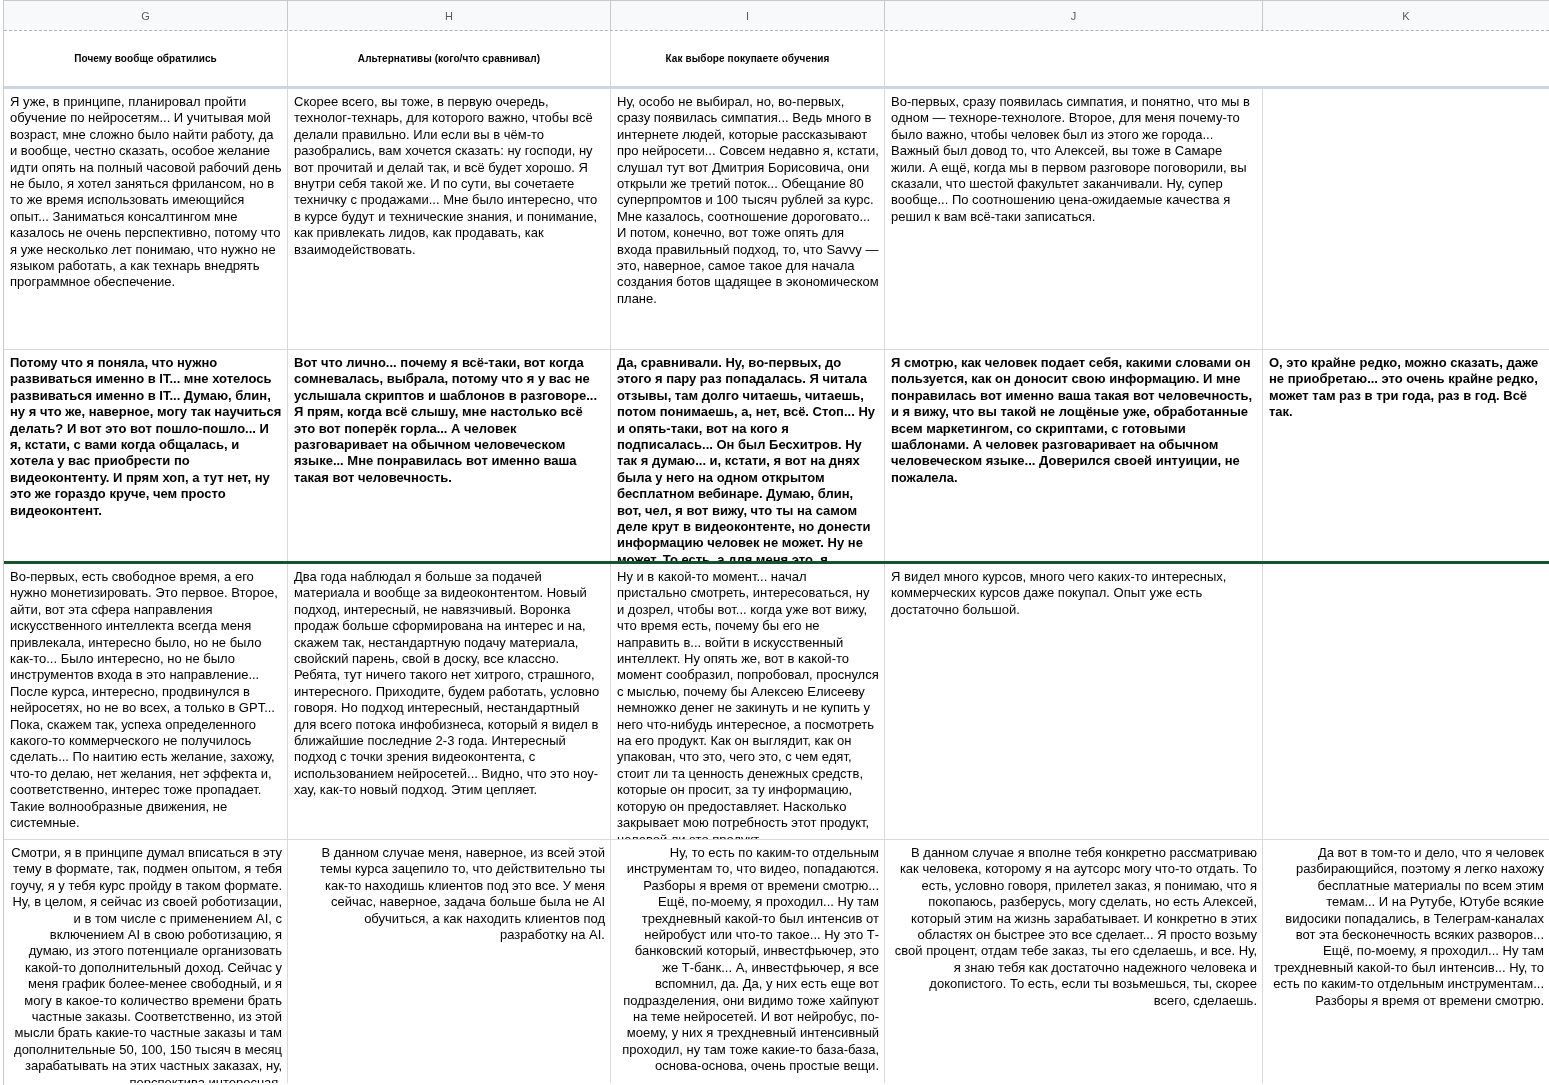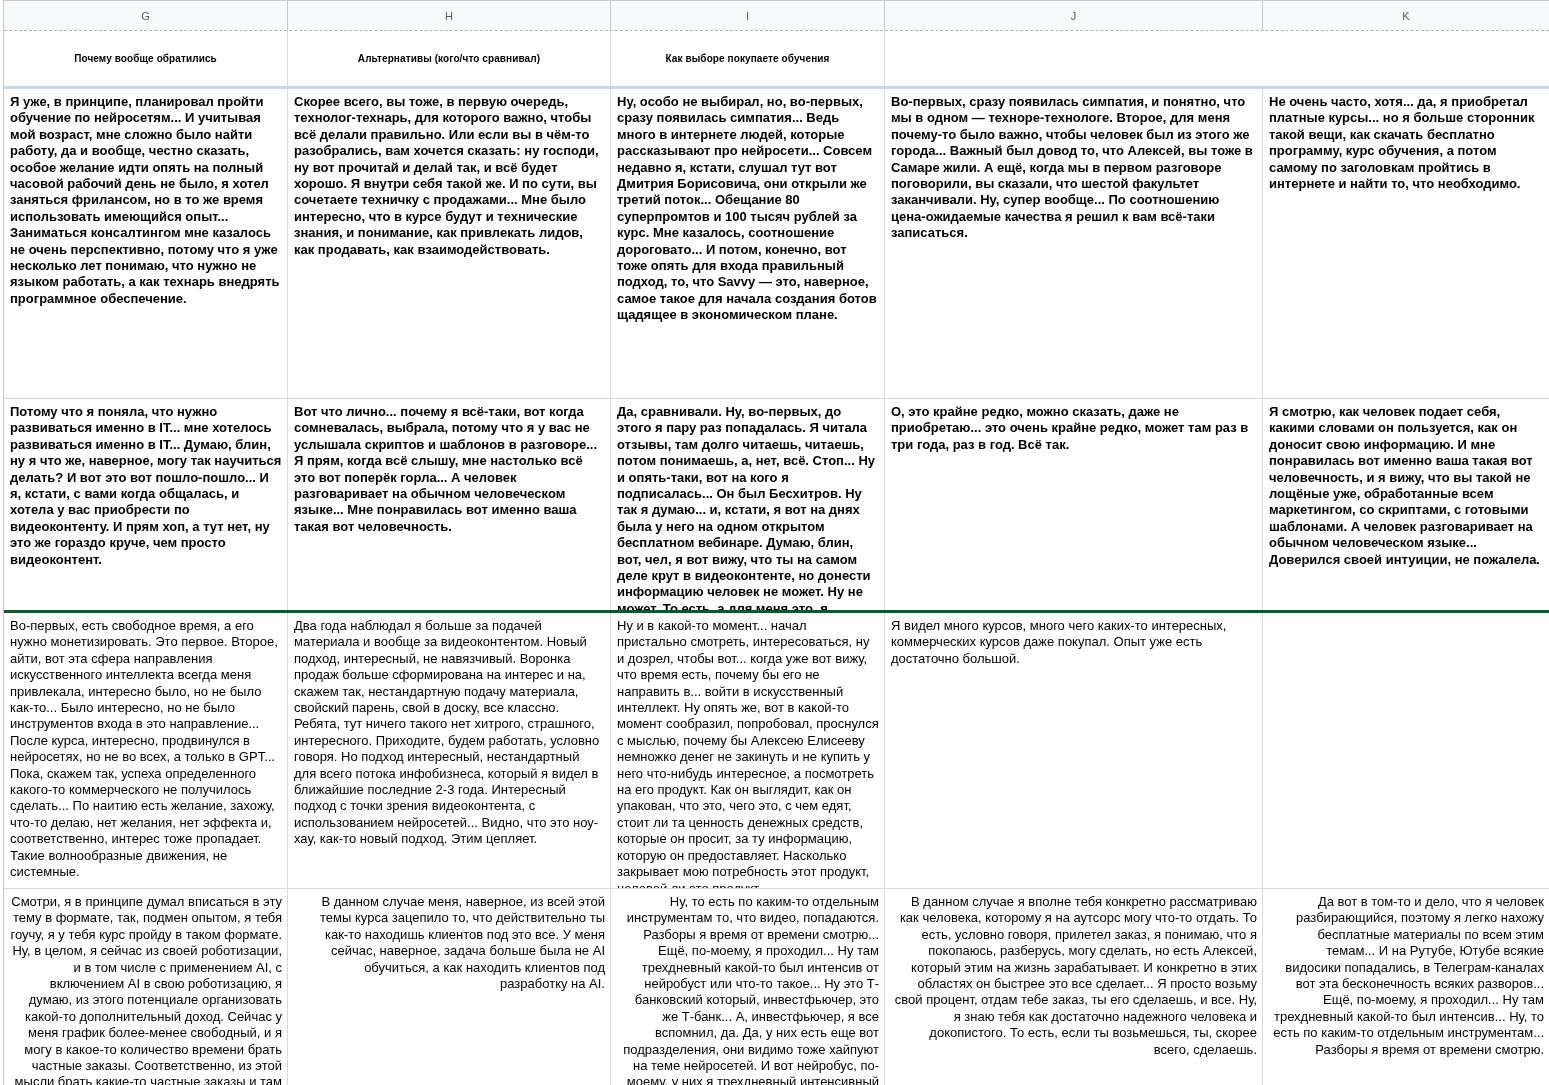--- a/index.html
+++ b/index.html
@@ -18,21 +18,21 @@
   }
 
   .row {
     display: grid;
     grid-template-columns: 284px 323px 274px 378px 287px;
     box-sizing: border-box;
   }
 
   .r-letters  { height: 30px;  background: #f8f9fa; border-bottom: 1px dashed #b4b4b4; }
   .r-titles   { height: 58px;  background: #ffffff; border-bottom: 3px solid #ccd6e0; }
-  .r-data1    { height: 310px; border-bottom: 1px solid #d9d9d9; font-weight: bold; }
+  .r-data1    { height: 261px; border-bottom: 1px solid #d9d9d9; }
   .r-data2    { height: 214px; border-bottom: 3px solid #14532d; font-weight: bold; }
   .r-data3    { height: 276px; border-bottom: 1px solid #d9d9d9; }
   .r-data4    { height: 243px; text-align: right; }
 
   .cell {
     box-sizing: border-box;
     border-right: 1px solid #d9d9d9;
     overflow: hidden;
   }
 
@@ -81,29 +81,28 @@
     <div class="cell title-cell">Почему вообще обратились</div>
     <div class="cell title-cell">Альтернативы (кого/что сравнивал)</div>
     <div class="cell title-cell">Как выборе покупаете обучения</div>
   </div>
 
   <div class="row r-data1">
     <div class="cell data-cell">Я уже, в принципе, планировал пройти обучение по нейросетям... И учитывая мой возраст, мне сложно было найти работу, да и вообще, честно сказать, особое желание идти опять на полный часовой рабочий день не было, я хотел заняться фрилансом, но в то же время использовать имеющийся опыт... Заниматься консалтингом мне казалось не очень перспективно, потому что я уже несколько лет понимаю, что нужно не языком работать, а как технарь внедрять программное обеспечение.</div>
     <div class="cell data-cell">Скорее всего, вы тоже, в первую очередь, технолог-технарь, для которого важно, чтобы всё делали правильно. Или если вы в чём-то разобрались, вам хочется сказать: ну господи, ну вот прочитай и делай так, и всё будет хорошо. Я внутри себя такой же. И по сути, вы сочетаете техничку с продажами... Мне было интересно, что в курсе будут и технические знания, и понимание, как привлекать лидов, как продавать, как взаимодействовать.</div>
     <div class="cell data-cell">Ну, особо не выбирал, но, во-первых, сразу появилась симпатия... Ведь много в интернете людей, которые рассказывают про нейросети... Совсем недавно я, кстати, слушал тут вот Дмитрия Борисовича, они открыли же третий поток... Обещание 80 суперпромтов и 100 тысяч рублей за курс. Мне казалось, соотношение дороговато... И потом, конечно, вот тоже опять для входа правильный подход, то, что Savvy — это, наверное, самое такое для начала создания ботов щадящее в экономическом плане.</div>
     <div class="cell data-cell">Во-первых, сразу появилась симпатия, и понятно, что мы в одном — техноре-технологе. Второе, для меня почему-то было важно, чтобы человек был из этого же города... Важный был довод то, что Алексей, вы тоже в Самаре жили. А ещё, когда мы в первом разговоре поговорили, вы сказали, что шестой факультет заканчивали. Ну, супер вообще... По соотношению цена-ожидаемые качества я решил к вам всё-таки записаться.</div>
-    <div class="cell data-cell">Не очень часто, хотя... да, я приобретал платные курсы... но я больше сторонник такой вещи, как скачать бесплатно программу, курс обучения, а потом самому по заголовкам пройтись в интернете и найти то, что необходимо.</div>
   </div>
 
   <div class="row r-data2">
     <div class="cell data-cell">Потому что я поняла, что нужно развиваться именно в IT... мне хотелось развиваться именно в IT... Думаю, блин, ну я что же, наверное, могу так научиться делать? И вот это вот пошло-пошло... И я, кстати, с вами когда общалась, и хотела у вас приобрести по видеоконтенту. И прям хоп, а тут нет, ну это же гораздо круче, чем просто видеоконтент.</div>
     <div class="cell data-cell">Вот что лично... почему я всё-таки, вот когда сомневалась, выбрала, потому что я у вас не услышала скриптов и шаблонов в разговоре... Я прям, когда всё слышу, мне настолько всё это вот поперёк горла... А человек разговаривает на обычном человеческом языке... Мне понравилась вот именно ваша такая вот человечность.</div>
     <div class="cell data-cell">Да, сравнивали. Ну, во-первых, до этого я пару раз попадалась. Я читала отзывы, там долго читаешь, читаешь, потом понимаешь, а, нет, всё. Стоп... Ну и опять-таки, вот на кого я подписалась... Он был Бесхитров. Ну так я думаю... и, кстати, я вот на днях была у него на одном открытом бесплатном вебинаре. Думаю, блин, вот, чел, я вот вижу, что ты на самом деле крут в видеоконтенте, но донести информацию человек не может. Ну не может. То есть, а для меня это, я говорю, принципиально важно.</div>
+    <div class="cell data-cell">Я смотрю, как человек подает себя, какими словами он пользуется, как он доносит свою информацию. И мне понравилась вот именно ваша такая вот человечность, и я вижу, что вы такой не лощёные уже, обработанные всем маркетингом, со скриптами, с готовыми шаблонами. А человек разговаривает на обычном человеческом языке... Доверился своей интуиции, не пожалела.</div>
     <div class="cell data-cell">О, это крайне редко, можно сказать, даже не приобретаю... это очень крайне редко, может там раз в три года, раз в год. Всё так.</div>
-    <div class="cell data-cell">Я смотрю, как человек подает себя, какими словами он пользуется, как он доносит свою информацию. И мне понравилась вот именно ваша такая вот человечность, и я вижу, что вы такой не лощёные уже, обработанные всем маркетингом, со скриптами, с готовыми шаблонами. А человек разговаривает на обычном человеческом языке... Доверился своей интуиции, не пожалела.</div>
   </div>
 
   <div class="row r-data3">
     <div class="cell data-cell">Во-первых, есть свободное время, а его нужно монетизировать. Это первое. Второе, айти, вот эта сфера направления искусственного интеллекта всегда меня привлекала, интересно было, но не было как-то... Было интересно, но не было инструментов входа в это направление... После курса, интересно, продвинулся в нейросетях, но не во всех, а только в GPT... Пока, скажем так, успеха определенного какого-то коммерческого не получилось сделать... По наитию есть желание, захожу, что-то делаю, нет желания, нет эффекта и, соответственно, интерес тоже пропадает. Такие волнообразные движения, не системные.</div>
     <div class="cell data-cell">Два года наблюдал я больше за подачей материала и вообще за видеоконтентом. Новый подход, интересный, не навязчивый. Воронка продаж больше сформирована на интерес и на, скажем так, нестандартную подачу материала, свойский парень, свой в доску, все классно. Ребята, тут ничего такого нет хитрого, страшного, интересного. Приходите, будем работать, условно говоря. Но подход интересный, нестандартный для всего потока инфобизнеса, который я видел в ближайшие последние 2-3 года. Интересный подход с точки зрения видеоконтента, с использованием нейросетей... Видно, что это ноу-хау, как-то новый подход. Этим цепляет.</div>
     <div class="cell data-cell">Ну и в какой-то момент... начал пристально смотреть, интересоваться, ну и дозрел, чтобы вот... когда уже вот вижу, что время есть, почему бы его не направить в... войти в искусственный интеллект. Ну опять же, вот в какой-то момент сообразил, попробовал, проснулся с мыслью, почему бы Алексею Елисееву немножко денег не закинуть и не купить у него что-нибудь интересное, а посмотреть на его продукт. Как он выглядит, как он упакован, что это, чего это, с чем едят, стоит ли та ценность денежных средств, которые он просит, за ту информацию, которую он предоставляет. Насколько закрывает мою потребность этот продукт, целевой ли это продукт...</div>
     <div class="cell data-cell">Я видел много курсов, много чего каких-то интересных, коммерческих курсов даже покупал. Опыт уже есть достаточно большой.</div>
   </div>
 
   <div class="row r-data4">

